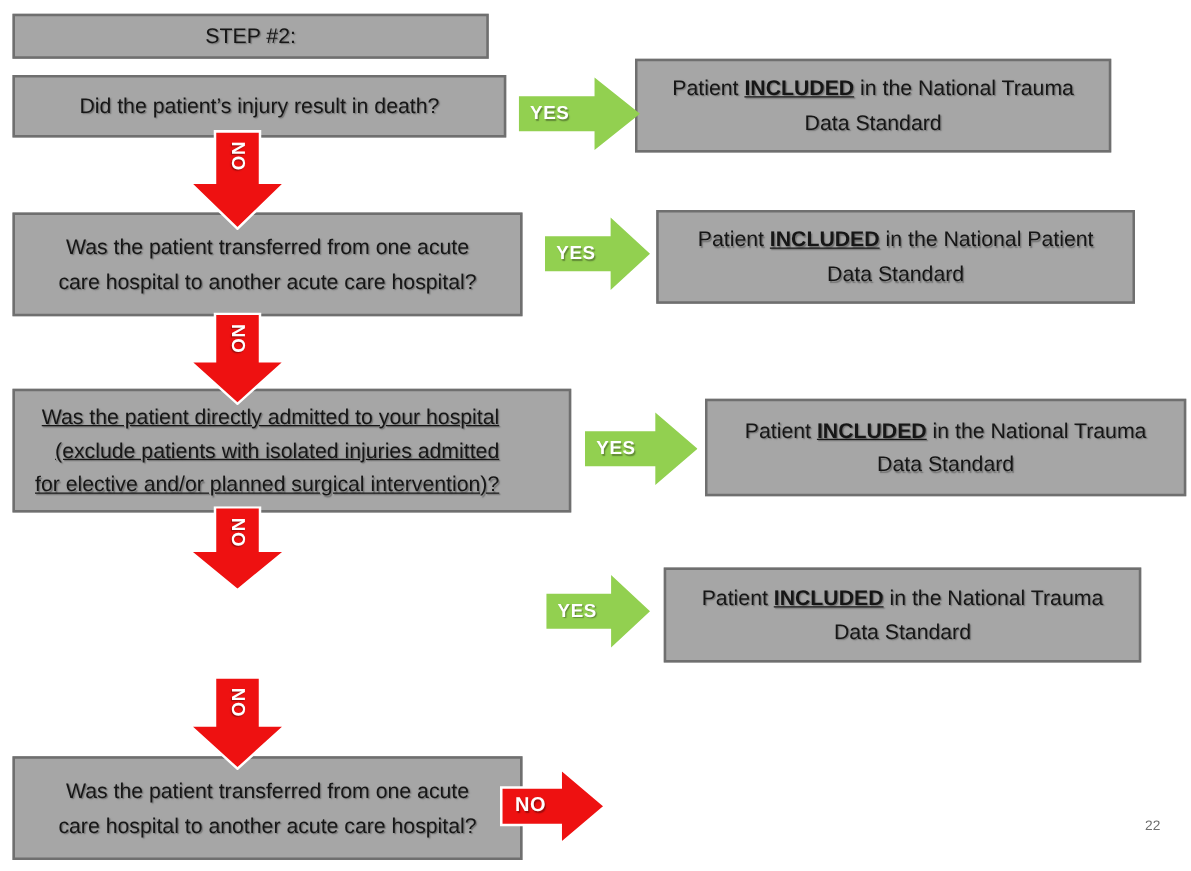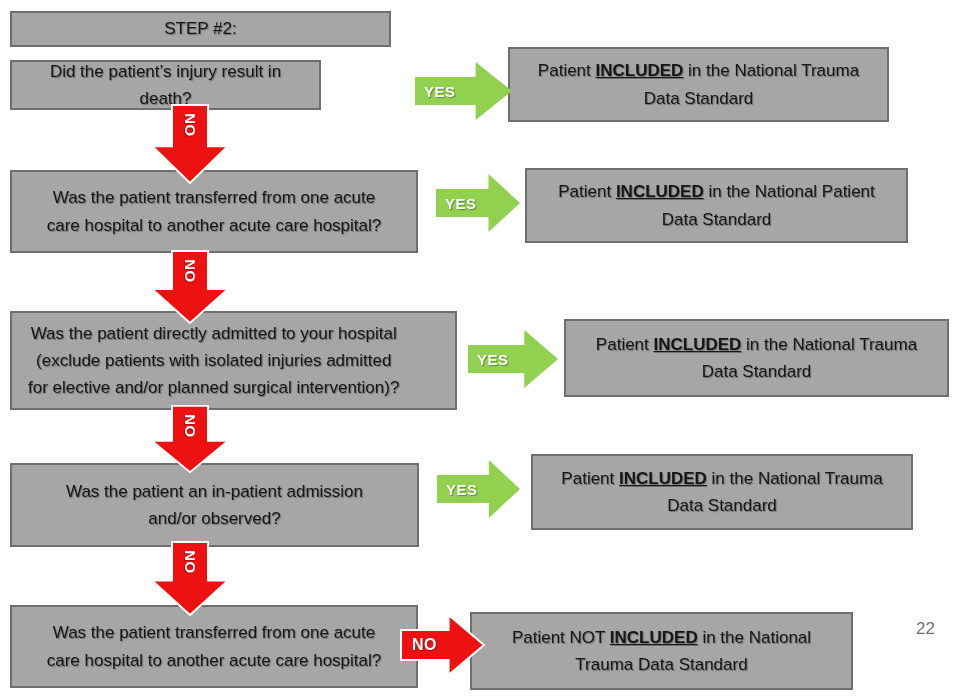--- a/index.html
+++ b/index.html
@@ -10,64 +10,60 @@
     position:absolute; z-index:1;
     background:var(--box-fill,#a6a6a6);
     border:2px solid var(--box-border,#6f6f6f);
     display:flex; align-items:center; justify-content:center;
     color:var(--question-text,#161616);
     font-size:17px; line-height:1.6; text-align:center;
     text-shadow:1px 1px 1px rgba(70,70,70,0.55);
     padding:2px 10px;
   }
   .box .box-text { white-space:pre-line; }
-  .box.align-left { justify-content:flex-start; text-align:center; padding-left:16px; padding-right:22px; }
+  .box.align-left { justify-content:flex-start; text-align:right; padding-left:16px; padding-right:22px;text-decoration:underline; }
   .box b { font-weight:bold;text-decoration:underline; }
 
   .arrow { position:absolute; z-index:2;text-align:center; }
   .arrow svg { position:absolute; left:0; top:0; width:100%; height:100%; display:block; }
   .yes-arrow polygon { fill:var(--yes-green,#92d050); }
   .no-arrow polygon  { fill:var(--no-red,#ee1111); stroke:#ffffff; stroke-width:2; }
 
   .arrow-label {
     position:absolute; color:var(--arrow-text,#ffffff); font-weight:bold;
     font-size:15px; letter-spacing:0.5px;
     text-shadow:1px 1px 1px rgba(0,0,0,0.35);
   }
   .yes-arrow .arrow-label { left:9px; top:50%; transform:translateY(-50%); }
   .no-down  .arrow-label { left:50%; top:21px; transform:translate(-50%,-50%) rotate(90deg); }
   .no-right .arrow-label { left:12px; top:50%; transform:translateY(-50%); font-size:16px; }
 
-  .page-number { position:absolute; left:916px; top:619px; z-index:1;
-    color:var(--page-number-color,#6e6e6e); font-size:17px;text-align:right; }
+  .page-number { position:absolute; left:916px; top:655px; z-index:1;
+    color:var(--page-number-color,#6e6e6e); font-size:11px;text-align:right; }
 </style>
 </head>
 <body>
 
 <div class="canvas">
 
   <div class="box" style="left:10px;top:11px;width:381px;height:36px;">
       <span class="box-text">STEP #2:</span>
     </div>
 
-  <div class="box" style="left:10px;top:60px;width:311px;height:50px;">
+  <div class="box" style="left:10px;top:60px;width:395px;height:50px;">
       <span class="box-text">Did the patient’s injury result in death?</span>
     </div>
   <div class="box" style="left:10px;top:170px;width:408px;height:83px;">
       <span class="box-text">Was the patient transferred from one acute
 care hospital to another acute care hospital?</span>
     </div>
   <div class="box align-left" style="left:10px;top:311px;width:447px;height:99px;">
       <span class="box-text">Was the patient directly admitted to your hospital
 (exclude patients with isolated injuries admitted
 for elective and/or planned surgical intervention)?</span>
-    </div>
-  <div class="box" style="left:10px;top:463px;width:409px;height:84px;">
-      <span class="box-text">Was the patient an in-patient admission
-and/or observed?</span>
     </div>
   <div class="box" style="left:10px;top:605px;width:408px;height:83px;">
       <span class="box-text">Was the patient transferred from one acute
 care hospital to another acute care hospital?</span>
     </div>
 
   <div class="box" style="left:508px;top:47px;width:381px;height:75px;">
       <span class="box-text"><span>Patient </span><b>INCLUDED</b><span> in the National Trauma
 Data Standard</span></span>
     </div>
@@ -75,24 +71,20 @@
       <span class="box-text"><span>Patient </span><b>INCLUDED</b><span> in the National Patient
 Data Standard</span></span>
     </div>
   <div class="box" style="left:564px;top:319px;width:385px;height:78px;">
       <span class="box-text"><span>Patient </span><b>INCLUDED</b><span> in the National Trauma
 Data Standard</span></span>
     </div>
   <div class="box" style="left:531px;top:454px;width:382px;height:76px;">
       <span class="box-text"><span>Patient </span><b>INCLUDED</b><span> in the National Trauma
 Data Standard</span></span>
-    </div>
-  <div class="box" style="left:470px;top:612px;width:383px;height:78px;">
-      <span class="box-text"><span>Patient NOT </span><b>INCLUDED</b><span> in the National
-Trauma Data Standard</span></span>
     </div>
 
   <div class="arrow yes-arrow" style="left:415px;top:60px;width:97px;height:62px;">
     <svg viewBox="0 0 88 62" preserveAspectRatio="none">
         <polygon points="0,17 55,17 55,2 88,31 55,60 55,45 0,45"></polygon>
       </svg>
     <span class="arrow-label">YES</span>
   </div>
   <div class="arrow yes-arrow" style="left:436px;top:172px;width:84px;height:62px;">
     <svg viewBox="0 0 88 62" preserveAspectRatio="none">

